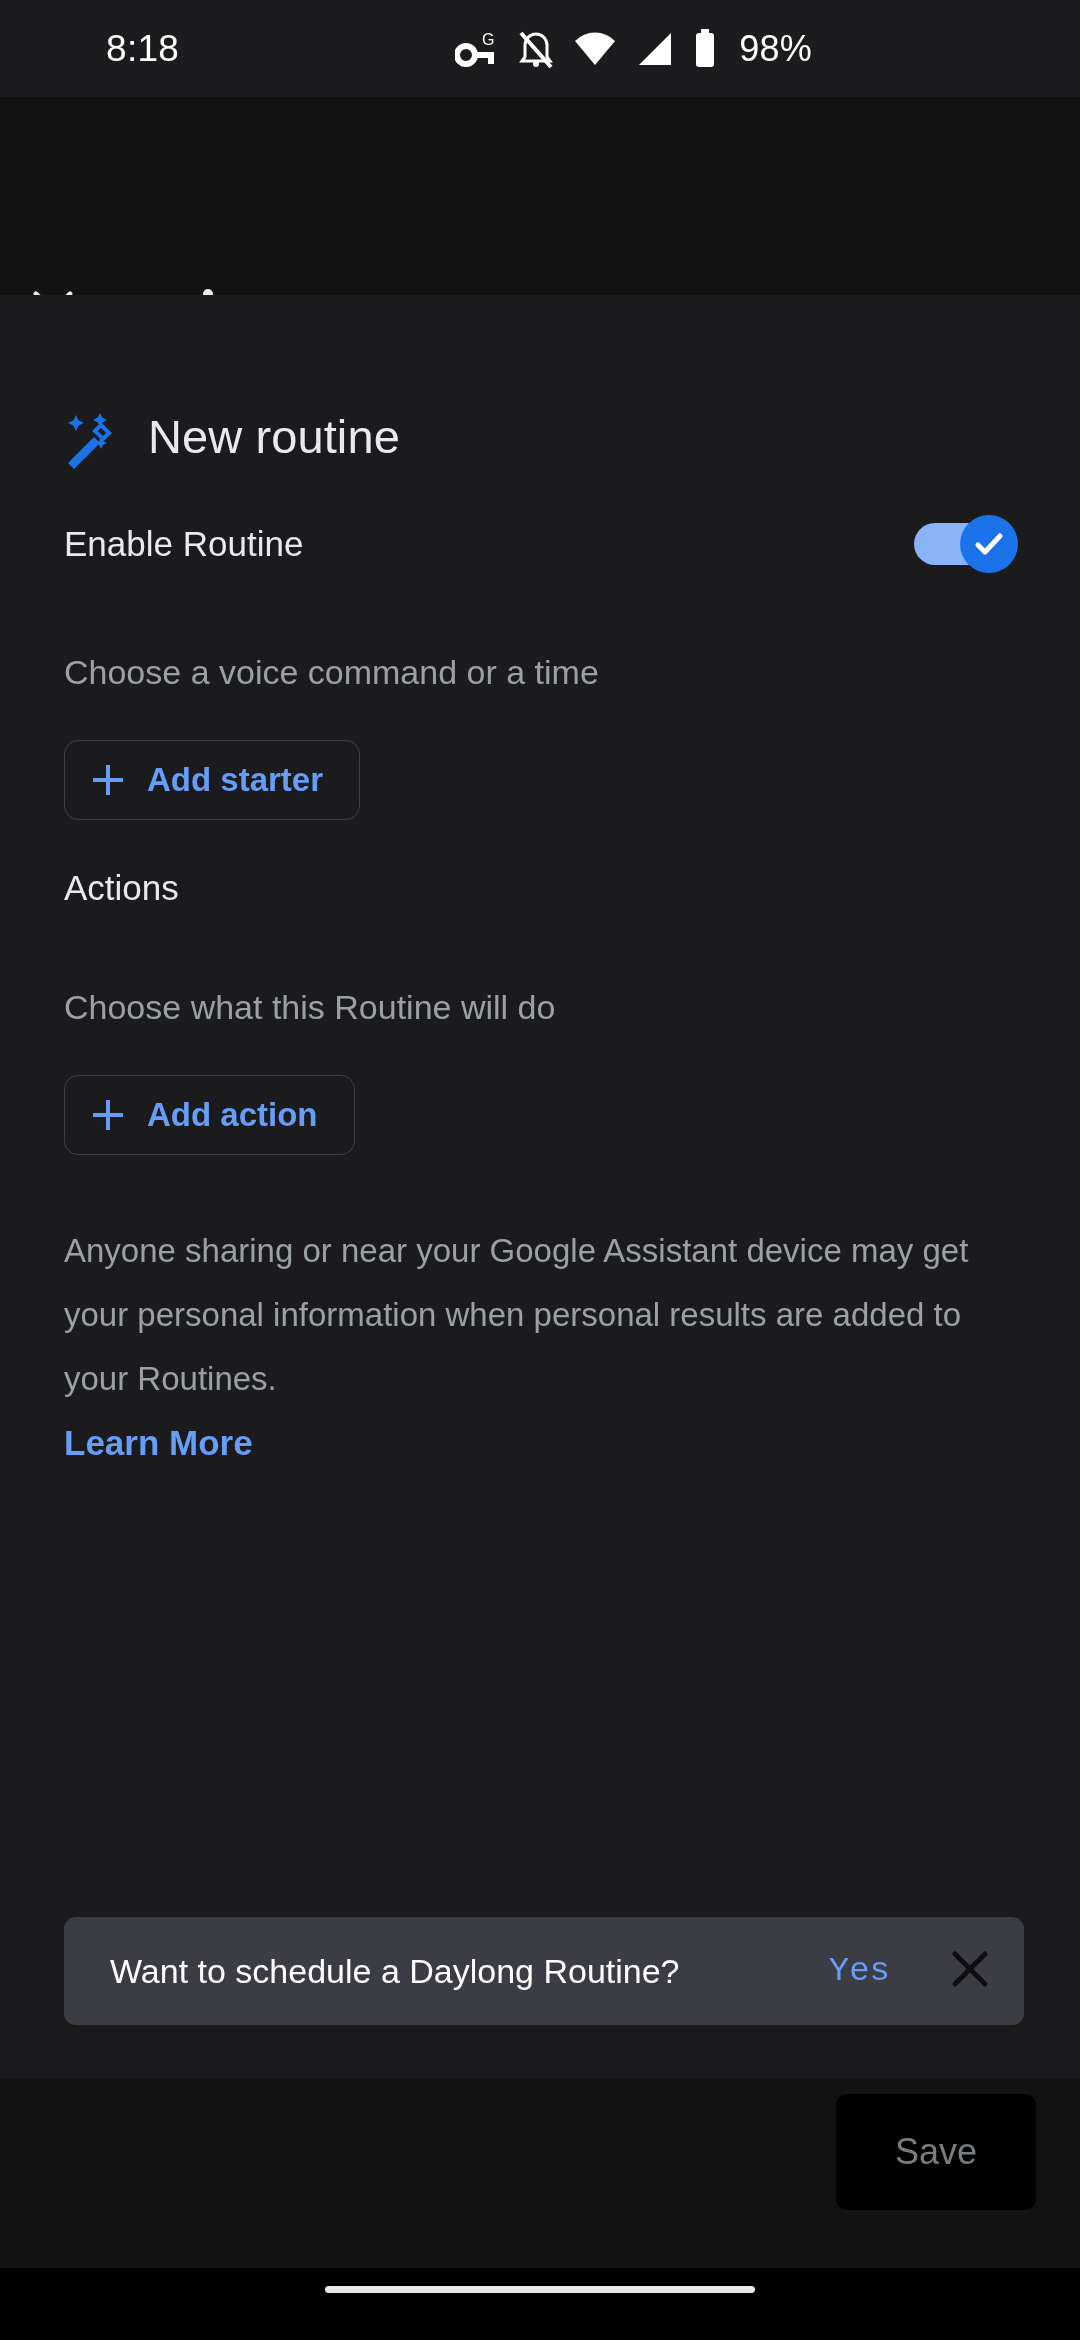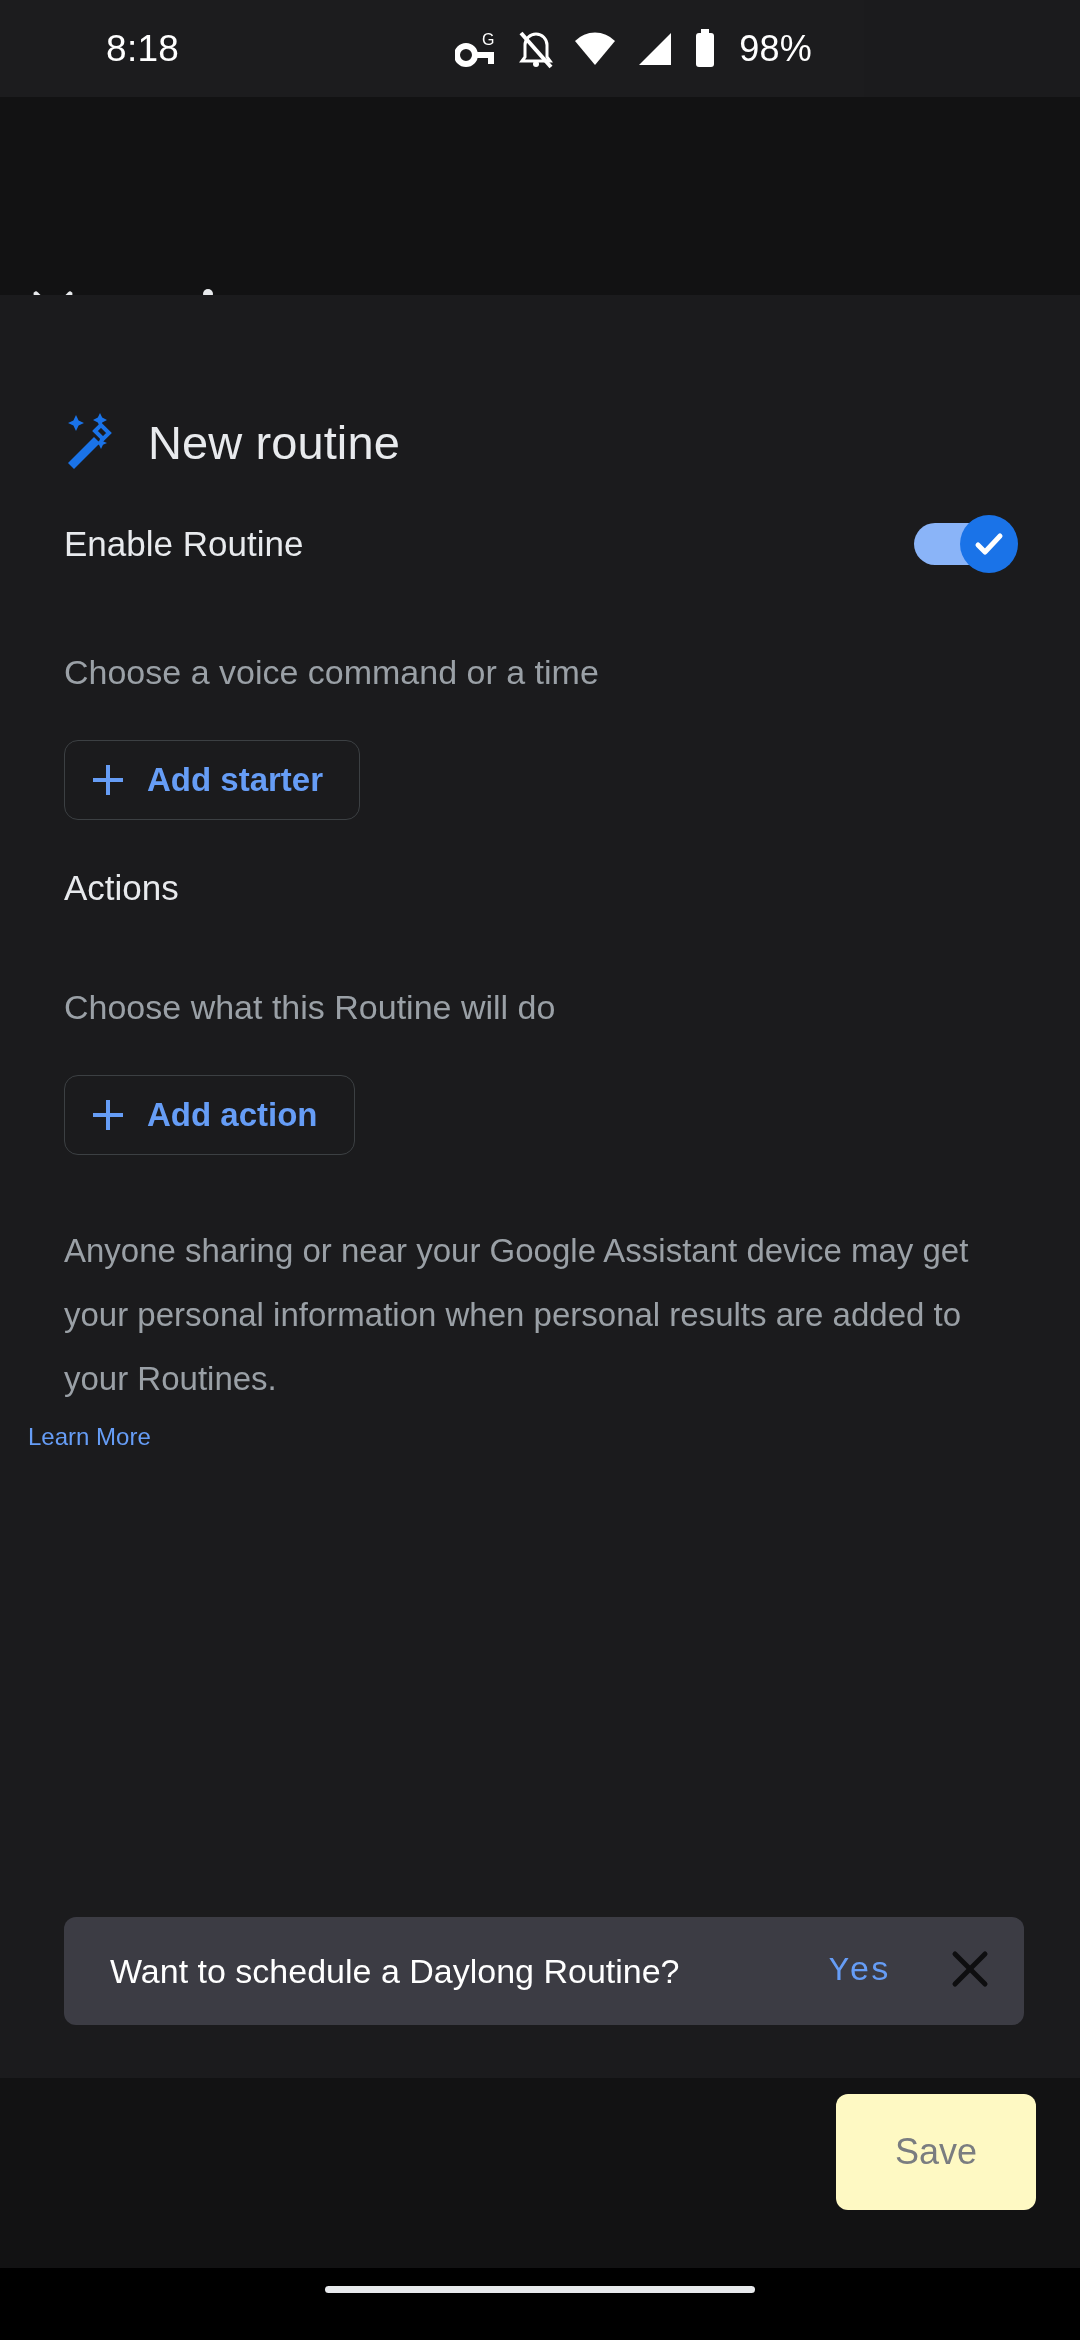--- a/index.html
+++ b/index.html
@@ -83,21 +83,20 @@
   .content {
     position: absolute;
     top: 295px; left: 0;
     width: 1080px;
     height: 1783px;
     background: #1b1b1d;
     overflow: hidden;
   }
   .title-row {
     display: flex;
-    align-items: center;
     padding: 118px 12px 0 64px;
   }
   .wand-icon { width: 58px; height: 58px; flex: 0 0 auto; margin-right: 26px; }
   .page-title {
     color: #e8eaed;
     font-size: 47px;
     line-height: 1;
     letter-spacing: 0.1px;
   }
 
@@ -180,23 +179,23 @@
     color: #9aa0a6;
     font-size: 33px;
     line-height: 64px;
     padding: 0 64px;
     margin-top: 64px;
     max-width: 960px;
   }
   .learn-more {
     display: inline-block;
     color: #669df6;
-    font-size: 24px;
-    font-weight: normal;
-    padding: 0 28px;
+    font-size: 35px;
+    font-weight: bold;
+    padding: 0 64px;
     margin-top: 12px;
     text-decoration: none;
     cursor: pointer;
   }
 
   
   .snackbar {
     position: absolute;
     left: 64px;
     top: 1917px;
@@ -239,21 +238,21 @@
     background: #121213;
   }
   .save-btn {
     position: absolute;
     right: 44px;
     top: 16px;
     width: 200px;
     height: 116px;
     border: 0;
     border-radius: 12px;
-    background: #fef9c3;
+    background: #000000;
     color: #7a7d80;
     font-size: 36px;
     font-family: "Liberation Sans", sans-serif;
     cursor: default;
   }
   .navbar {
     position: absolute;
     left: 0;
     top: 2268px;
     width: 1080px;

